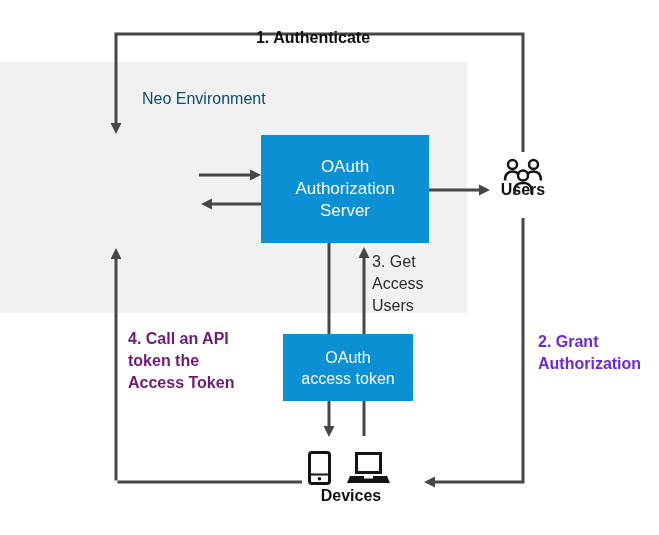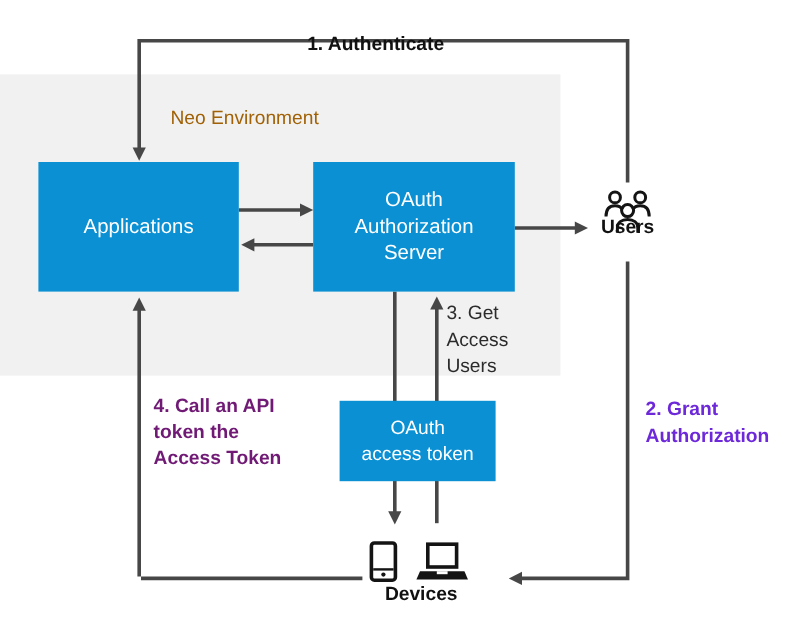--- a/index.html
+++ b/index.html
@@ -25,21 +25,21 @@
     display: flex;
     flex-direction: column;
     align-items: center;
     justify-content: center;
     text-align: center;
   }
   #node-applications { left: 32px; top: 135px; width: 167px; height: 108px; font-size: 17px; }
   #node-oauth-server { left: 261px; top: 135px; width: 168px; height: 108px; font-size: 17px; line-height: 22px; }
   #node-access-token { left: 283px; top: 334px; width: 130px; height: 67px; font-size: 16px; line-height: 21px; }
   .lbl { z-index: 3; color: #1d1d1d; }
-  #neo-label { left: 142px; top: 90px; font-size: 16px; color: #a16207; }
+  #neo-label { left: 142px; top: 90px; font-size: 16px; color: #0c4a6e; }
   #label-authenticate { left: 252px; top: 9px; width: 122px; text-align: center; font-size: 16px; font-weight: 600; color: #111; margin-top: 20px; }
   #label-users { left: 495px; top: 181px; width: 56px; text-align: center; font-size: 16px; font-weight: 600; color: #111; }
   #label-devices { left: 251px; top: 485px; width: 200px; text-align: center; font-size: 16px; font-weight: 600; color: #111; line-height: 21px; }
   #label-get-token { left: 372px; top: 251px; font-size: 16px; color: #2b2b2b; line-height: 22px; }
   #label-call-api { left: 128px; top: 328px; font-size: 16px; font-weight: 600; color: #701a75; line-height: 22px; }
   #label-grant { left: 538px; top: 331px; font-size: 16px; font-weight: 700; color: #6d28d9; line-height: 22px; }
   .stack span { display: block; }
 </style>
 </head>
 <body>
@@ -107,23 +107,20 @@
 
     <g>
       <rect x="356.5" y="453.5" width="24" height="19" fill="#ffffff" stroke="#141414" stroke-width="3"></rect>
       <polygon points="350,476 387,476 390,483 347,483" fill="#141414"></polygon>
       <rect x="364" y="476" width="9" height="2.5" fill="#ffffff"></rect>
     </g>
   </svg>
 
   <div id="neo-label" class="abs lbl">Neo Environment</div>
 
-  <div id="node-applications" class="abs node">
-    <span>Applications</span>
-  </div>
 
   <div id="node-oauth-server" class="abs node stack">
     <span>OAuth</span>
     <span>Authorization</span>
     <span>Server</span>
   </div>
 
   <div id="node-access-token" class="abs node stack">
     <span>OAuth</span>
     <span>access token</span>

